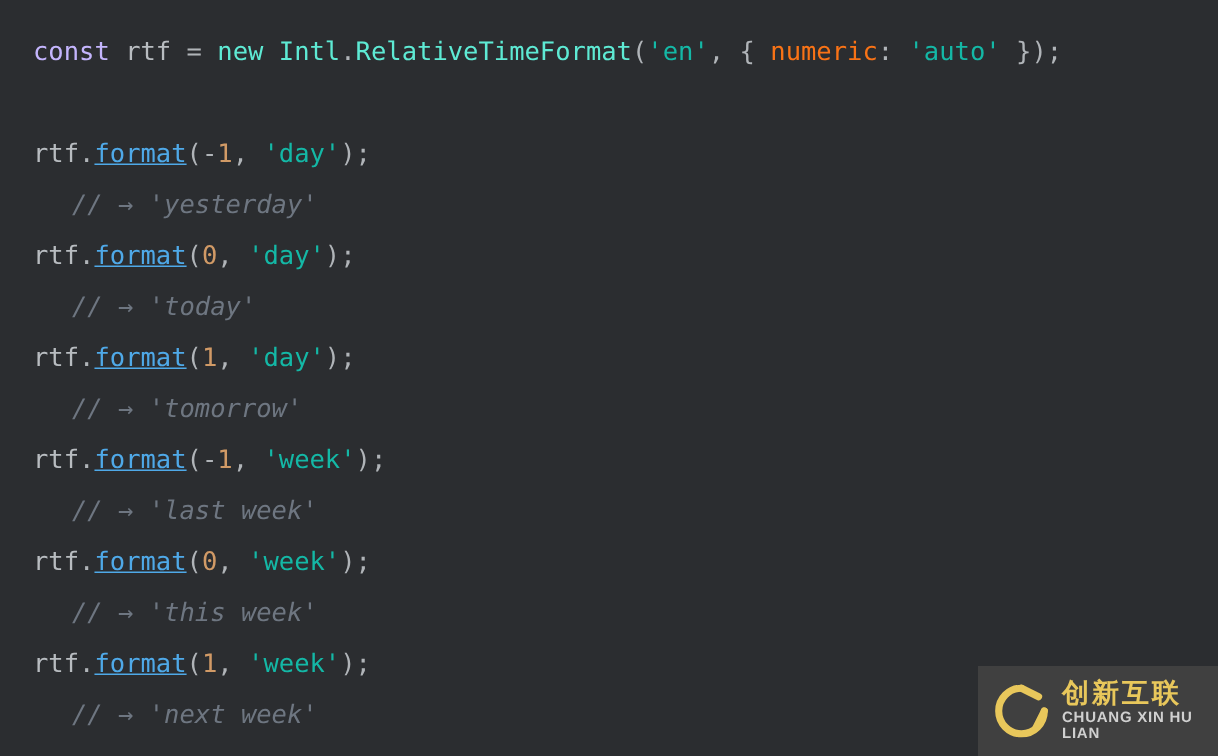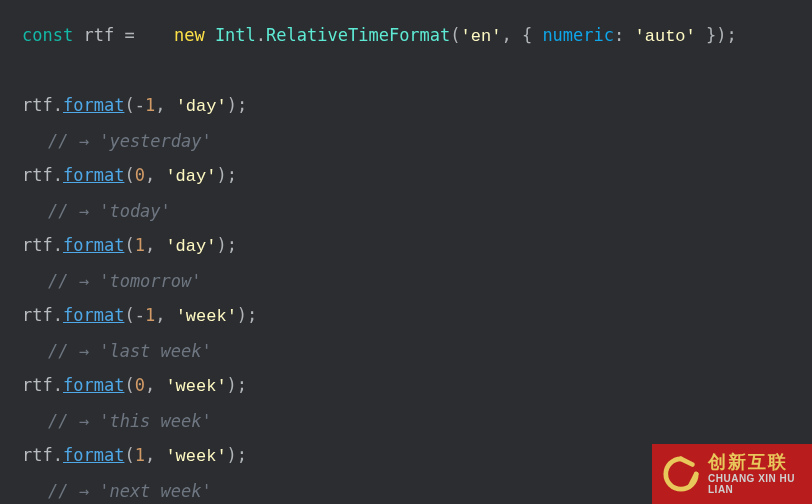--- a/index.html
+++ b/index.html
@@ -11,39 +11,39 @@
     background: #2b2d30;
     font-family: "Menlo", "Consolas", "DejaVu Sans Mono", monospace;
     font-size: 17px;
     color: #cccccc;
   }
   .code-block {
     padding: 18px 22px;
     line-height: 2.0;
     white-space: pre;
   }
-  .tok-kw     { color: #14b8a6; }  
+  .tok-kw     { color: #c4b5fd; }  
   .tok-var    { color: #b8bcc0; }  
   .tok-punc   { color: #b0b4b8; }
   .tok-op     { color: #b0b4b8; }
-  .tok-new    { color: #fde047; margin-left: 29px; }  
+  .tok-new    { color: #5eead4; }  
   .tok-class  { color: #5eead4; }  
-  .tok-str    { color: #fef9c3; font-family: Liberation Mono, monospace; }  
+  .tok-str    { color: #14b8a6; }  
   .tok-num    { color: #d19a66; }  
   .tok-func   { color: #4fa9e8; text-decoration: underline; }  
   .tok-comment{ color: #6e7681; font-style: italic; margin-left: 26px; }
-  .tok-plain  { color: #0ea5e9; margin-top: 36px; }
+  .tok-plain  { color: #f97316; margin-top: 36px; }
 
   .watermark {
     position: absolute;
     right: 0;
     bottom: 0;
     width: 160px;
     height: 60px;
-    background: #b91c1c;
+    background: #404040;
     display: flex;
     align-items: center;
     gap: 8px;
     padding: 0 10px;
     box-sizing: border-box;
   }
   .watermark .logo {
     width: 38px;
     height: 38px;
     flex: 0 0 38px;

